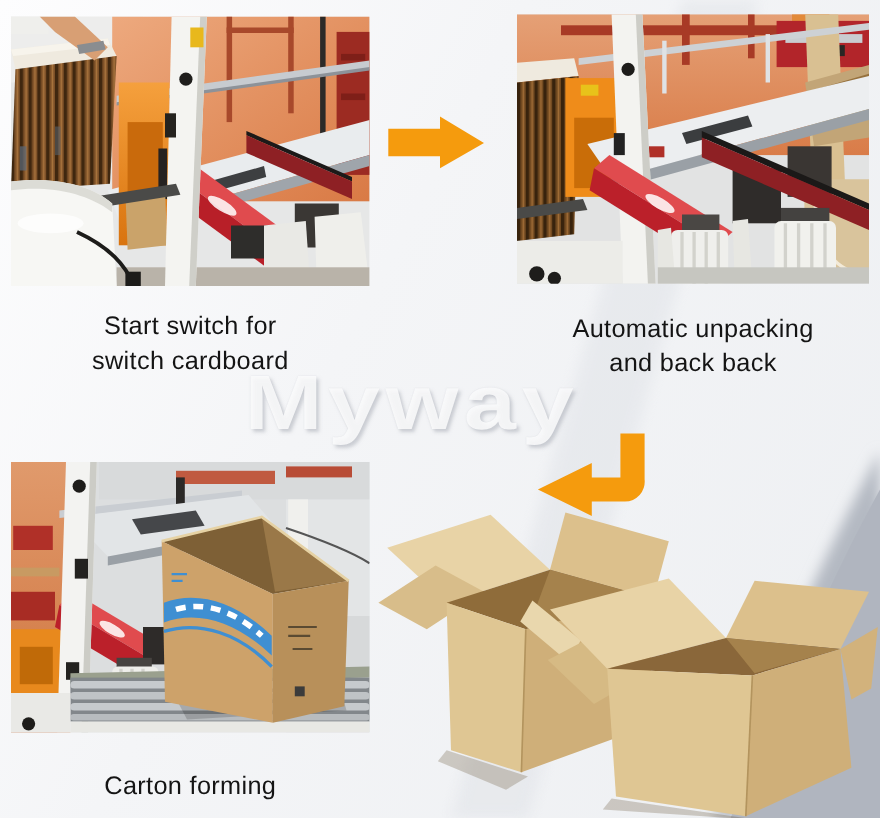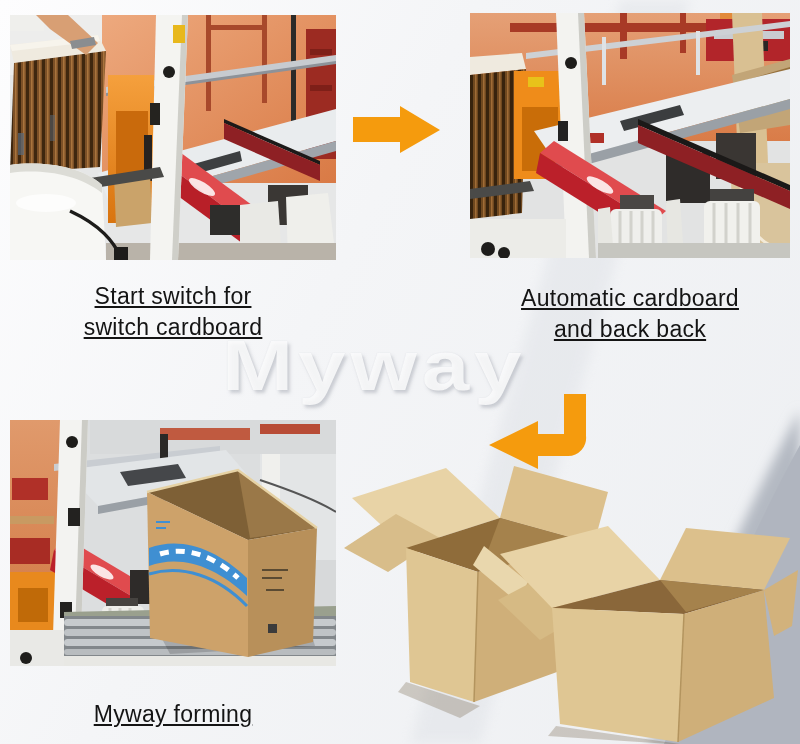--- a/index.html
+++ b/index.html
@@ -6,21 +6,21 @@
   .stage{
     position:relative;width:800px;height:744px;overflow:hidden;
     font-family:"Liberation Sans", sans-serif;
     background:linear-gradient(118deg,#fdfdfe 0%,#f4f5f7 40%,#edeff2 100%);
   }
   .abs{position:absolute;}
   .photo{position:absolute;margin:0;padding:0;display:block;}
   .photo svg{display:block;}
   .caption{
     position:absolute;text-align:center;color:#141414;
-    font-size:23px;line-height:31px;letter-spacing:.3px;text-decoration:underline;
+    font-size:23px;line-height:31px;letter-spacing:.3px;
   }
   .watermark{
     position:absolute;left:222px;top:331px;
     font-size:70px;font-weight:bold;letter-spacing:4px;line-height:70px;
     color:rgba(255,255,255,0.82);
     text-shadow:2px 3px 3px rgba(163,168,178,0.5), 0 0 1px rgba(195,198,205,0.55);
     transform:scaleX(1.22);transform-origin:left center;
     white-space:nowrap;user-select:none;
   }
   .arrow path{fill:var(--accent,#F59B0D);}
@@ -340,21 +340,21 @@
   <svg class="abs arrow" style="left:480px;top:390px" width="115" height="85" viewBox="0 0 115 85">
     <path d="M84,4 H106 V46 A18,18 0 0 1 88,66 H58 V79 L9,55 L58,31 V44 H84 Z"></path>
   </svg>
 
   <div class="caption" style="left:10px;top:281px;width:326px">
     <div>Start switch for</div>
     <div>switch cardboard</div>
   </div>
 
   <div class="caption" style="left:470px;top:283px;width:320px">
-    <div>Automatic cardboard</div>
+    <div>Automatic unpacking</div>
     <div>and back back</div>
   </div>
 
   <div class="caption" style="left:10px;top:699px;width:326px">
-    <div>Myway forming</div>
+    <div>Carton forming</div>
   </div>
 
 </div>
 
 </body></html>

